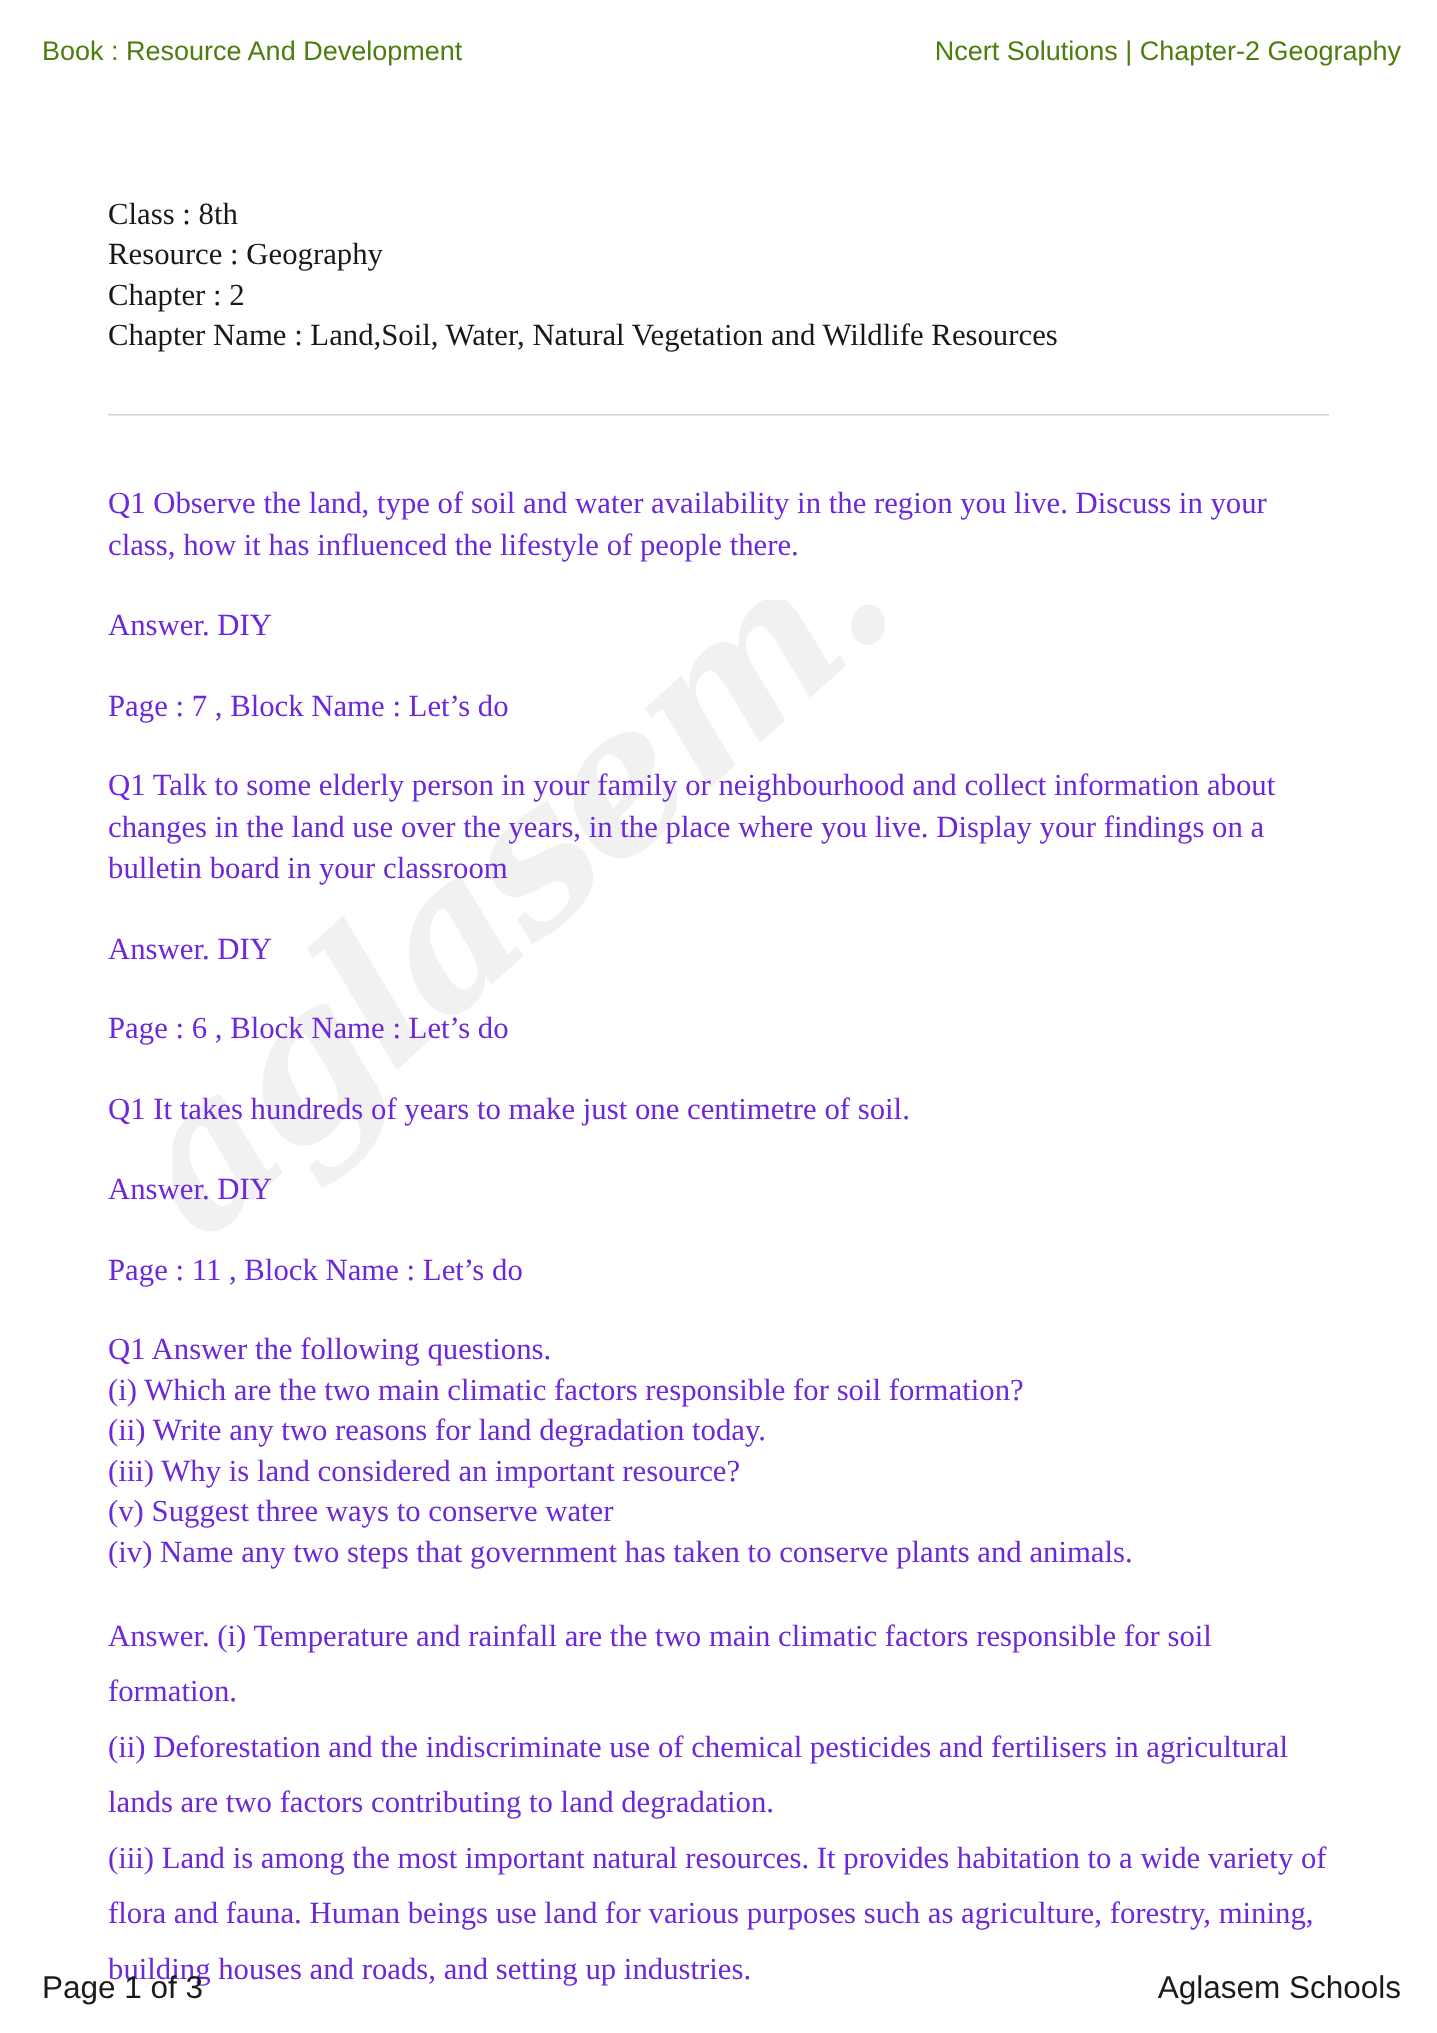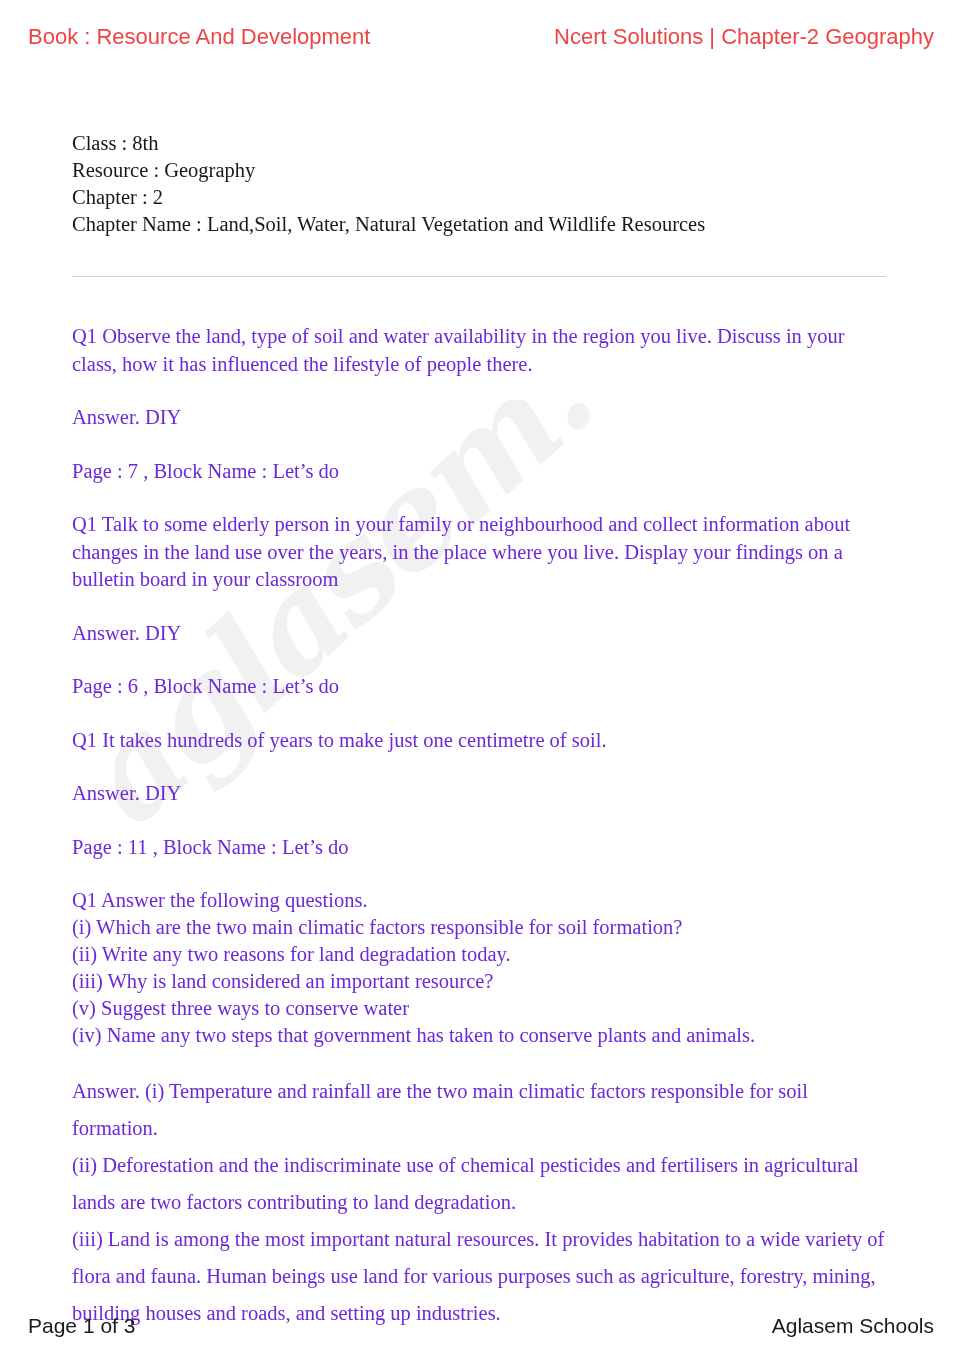--- a/index.html
+++ b/index.html
@@ -39,22 +39,22 @@
   
   .doc-header {
     position: absolute;
     top: 24px;
     left: 28px;
     right: 24px;
     display: flex;
     justify-content: space-between;
     align-items: baseline;
     font-family: "Liberation Sans", sans-serif;
-    font-size: 22px;
-    color: #ef4444;
+    font-size: 18px;
+    color: #4d7c0f;
     z-index: 2;
   }
   .doc-header .hdr-left  { white-space: nowrap; }
   .doc-header .hdr-right { white-space: nowrap; margin-left: 48px; }
 
   
   .content {
     position: absolute;
     left: 72px;
     top: 130px;

